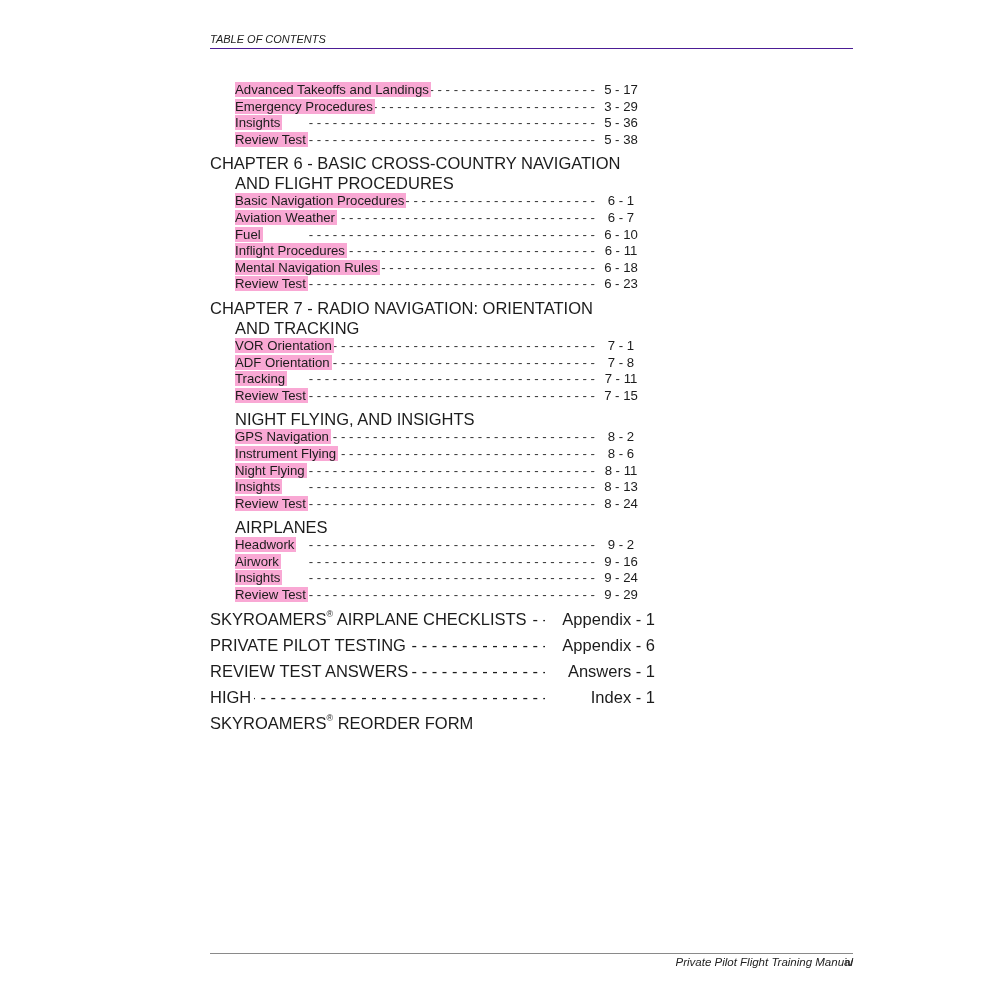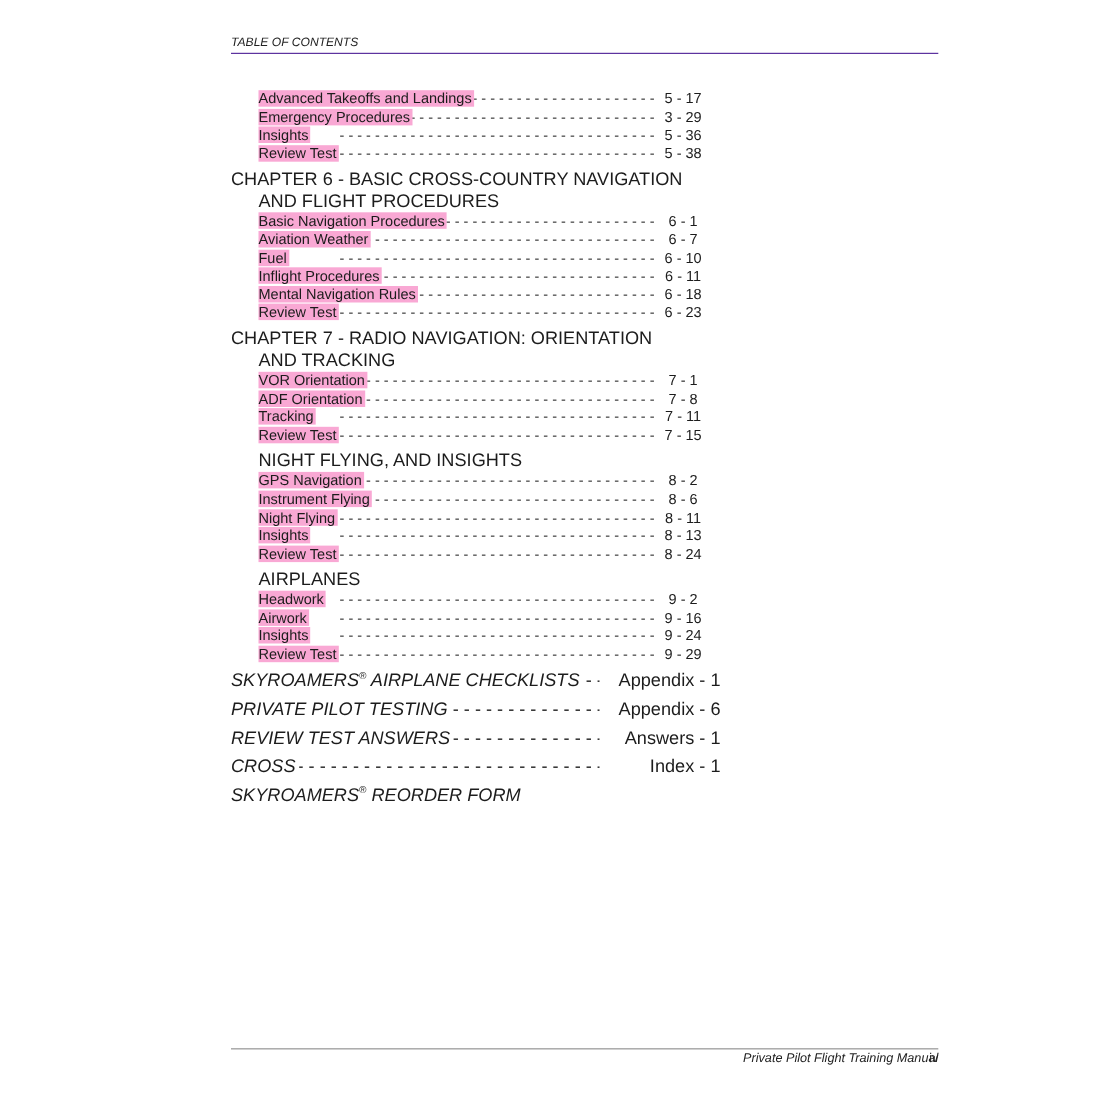--- a/index.html
+++ b/index.html
@@ -8,21 +8,21 @@
   .footer { position:absolute; left:210px; top:953px; width:643px; border-top:1px solid #8a8a8a; padding-top:2px; font-size:11.5px; color:#222;text-align:right; }
   .footer .right { position:absolute; right:0; top:2px; font-style:italic; }
   .content { position:absolute; left:210px; top:82px; width:445px; }
   .entry { position:relative; height:16.6px; font-size:13.2px; line-height:16.6px; padding-left:25px; width:410px; }
   .entry .title { background:#f9a8d4; padding-right:2px; position:relative; z-index:1; }
   .entry .dots { position:absolute; left:25px; right:50px; top:0; white-space:nowrap; overflow:hidden; letter-spacing:0; color:#333; text-align:right; }
   .entry .page { position:absolute; right:0; top:0; width:48px; text-align:center; }
   .chapter { font-size:16.5px; line-height:20px; margin-top:5px; }
   .chapter .l2 { padding-left:25px; display:block; }
   .big { position:relative; font-size:16.5px; line-height:20px; height:26px; width:445px; }
-  .big .title { background:#fff; position:relative; z-index:1; padding-right:3px;font-style:italic; }
+  .big .title { background:#fff; position:relative; z-index:1; padding-right:3px; }
   .big .dots { position:absolute; left:0; right:110px; top:0; white-space:nowrap; overflow:hidden; text-align:right; }
   .big .page { position:absolute; right:0; top:0; }
   sup { font-size:9px; vertical-align:top; line-height:10px; }
 </style>
 </head>
 <body>
 
 <div class="header">TABLE OF CONTENTS</div>
 
 <div class="content">
@@ -65,21 +65,21 @@
     <div class="entry"><span class="dots">-  -  -  -  -  -  -  -  -  -  -  -  -  -  -  -  -  -  -  -  -  -  -  -  -  -  -  -  -  -  -  -  -  -  -  -</span><span class="title">Headwork</span><span class="page">9 - 2</span></div>
     <div class="entry"><span class="dots">-  -  -  -  -  -  -  -  -  -  -  -  -  -  -  -  -  -  -  -  -  -  -  -  -  -  -  -  -  -  -  -  -  -  -  -</span><span class="title">Airwork</span><span class="page">9 - 16</span></div>
     <div class="entry"><span class="dots">-  -  -  -  -  -  -  -  -  -  -  -  -  -  -  -  -  -  -  -  -  -  -  -  -  -  -  -  -  -  -  -  -  -  -  -</span><span class="title">Insights</span><span class="page">9 - 24</span></div>
     <div class="entry"><span class="dots">-  -  -  -  -  -  -  -  -  -  -  -  -  -  -  -  -  -  -  -  -  -  -  -  -  -  -  -  -  -  -  -  -  -  -  -</span><span class="title">Review Test</span><span class="page">9 - 29</span></div>
   </div>
 
   <div style="margin-top:5px;">
     <div class="big"><span class="dots">-  -  -  -  -  -  -  -  -  -  -  -  -  -  -  -  -  -  -  -  -  -  -  -  -  -  -  -  -  -  -  -  -  -  -  -</span><span class="title"><span>SKYROAMERS</span><sup>®</sup><span> AIRPLANE CHECKLISTS</span></span><span class="page">Appendix - 1</span></div>
     <div class="big"><span class="dots">-  -  -  -  -  -  -  -  -  -  -  -  -  -  -  -  -  -  -  -  -  -  -  -  -  -  -  -  -  -  -  -  -  -  -  -</span><span class="title">PRIVATE PILOT TESTING</span><span class="page">Appendix - 6</span></div>
     <div class="big"><span class="dots">-  -  -  -  -  -  -  -  -  -  -  -  -  -  -  -  -  -  -  -  -  -  -  -  -  -  -  -  -  -  -  -  -  -  -  -</span><span class="title">REVIEW TEST ANSWERS</span><span class="page">Answers - 1</span></div>
-    <div class="big"><span class="dots">-  -  -  -  -  -  -  -  -  -  -  -  -  -  -  -  -  -  -  -  -  -  -  -  -  -  -  -  -  -  -  -  -  -  -  -</span><span class="title">CROSS</span><span class="page">Index - 1</span></div>
+    <div class="big"><span class="dots">-  -  -  -  -  -  -  -  -  -  -  -  -  -  -  -  -  -  -  -  -  -  -  -  -  -  -  -  -  -  -  -  -  -  -  -</span><span class="title">HIGH</span><span class="page">Index - 1</span></div>
     <div class="big"><span class="title"><span>SKYROAMERS</span><sup>®</sup><span> REORDER FORM</span></span></div>
   </div>
 </div>
 
 <div class="footer">
   <span>iv</span>
   <span class="right">Private Pilot Flight Training Manual</span>
 </div>
 
 </body></html>

